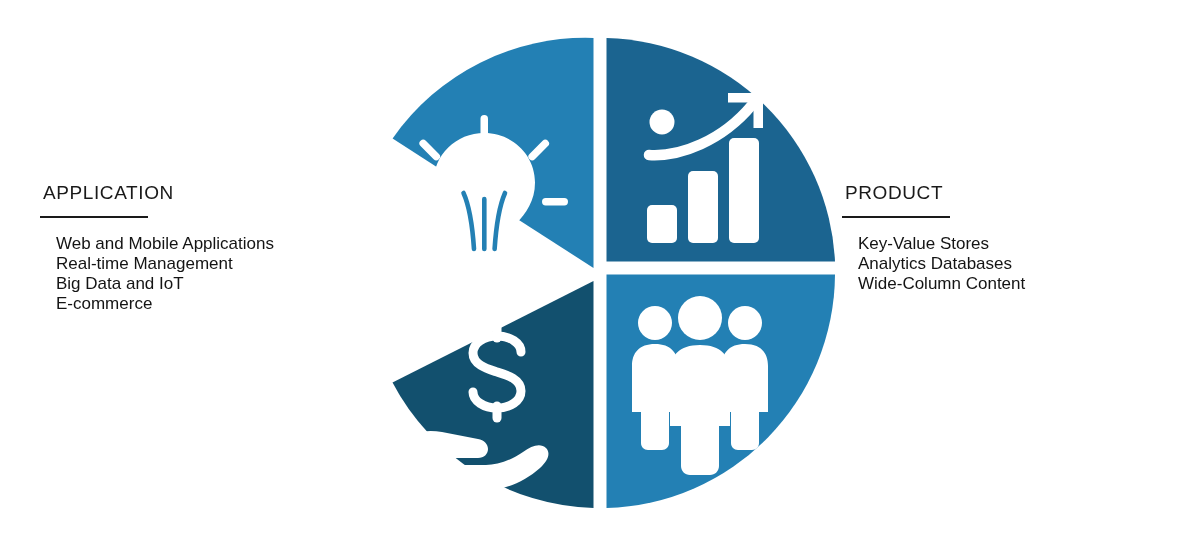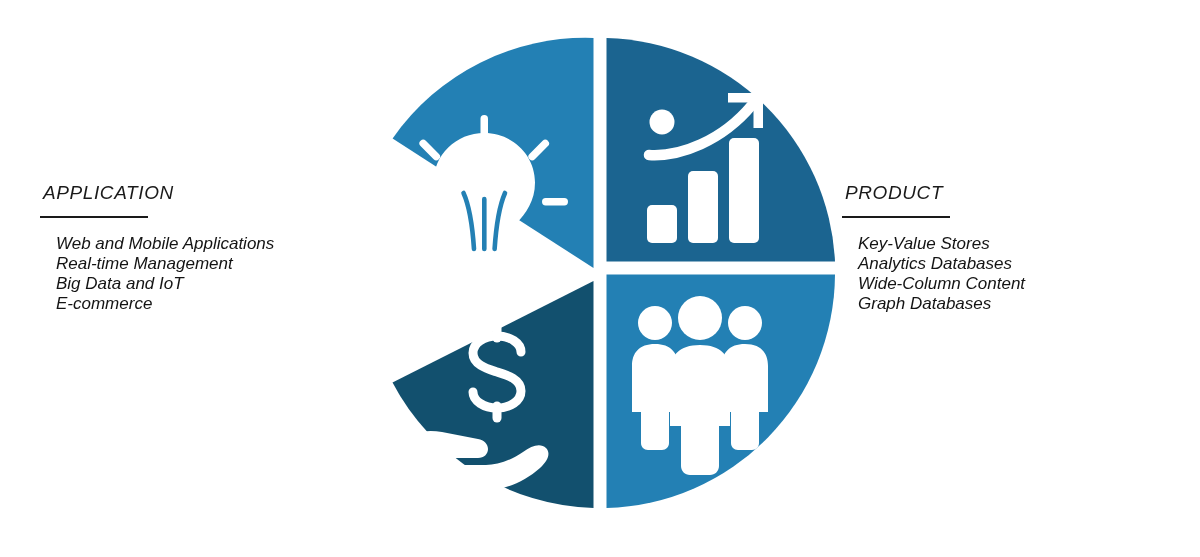--- a/index.html
+++ b/index.html
@@ -10,21 +10,20 @@
     width: 1200px;
     height: 557px;
     background: #ffffff;
     font-family: "Liberation Sans", sans-serif;
     overflow: hidden;
   }
   #stage {
     position: relative;
     width: 1200px;
     height: 557px;
-    font-style: italic;
   }
 
   
   .panel {
     position: absolute;
     color: #111111;
   }
   .panel-title {
     font-size: 19px;
     letter-spacing: 0.6px;
@@ -95,21 +94,20 @@
     </ul>
   </div>
 
   <div class="panel" id="panel-product">
     <div class="panel-title">PRODUCT</div>
     <div class="panel-rule"></div>
     <ul class="panel-list">
       <li>Key-Value Stores</li>
       <li>Analytics Databases</li>
       <li>Wide-Column Content</li>
-      <li>Graph Databases</li>
     </ul>
   </div>
 
   <div id="wheel">
     <svg viewBox="0 0 480 480" xmlns="http://www.w3.org/2000/svg">
 
       <g>
         <path d="M 233.5 5 A 235 235 0 0 0 32.6 105.5 L 233.5 235 Z" fill="#2380b4"></path>
         <g fill="#ffffff">
 

